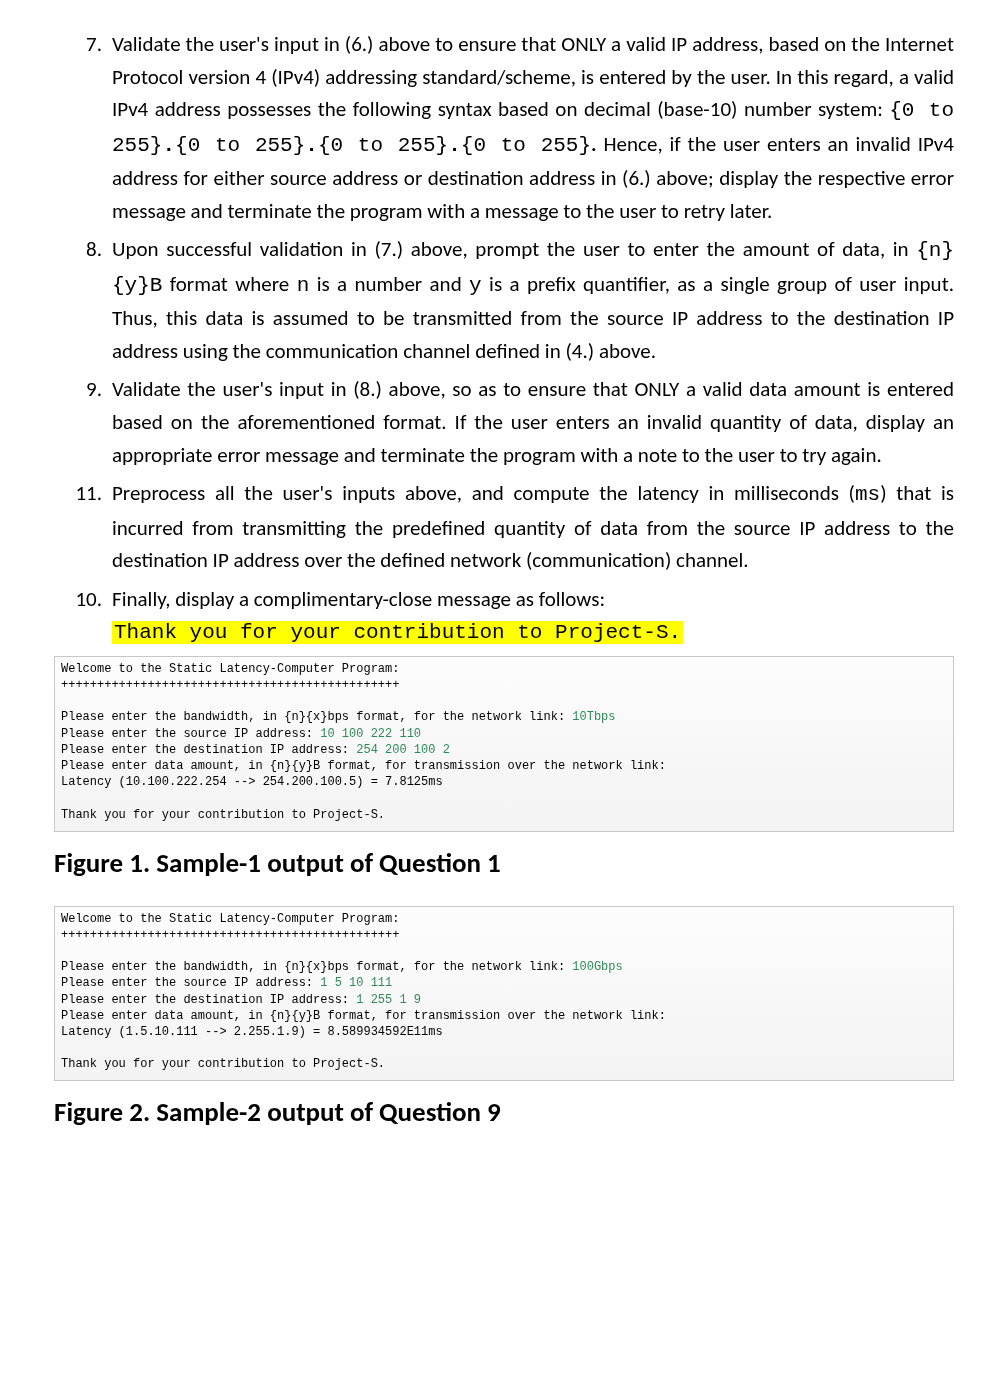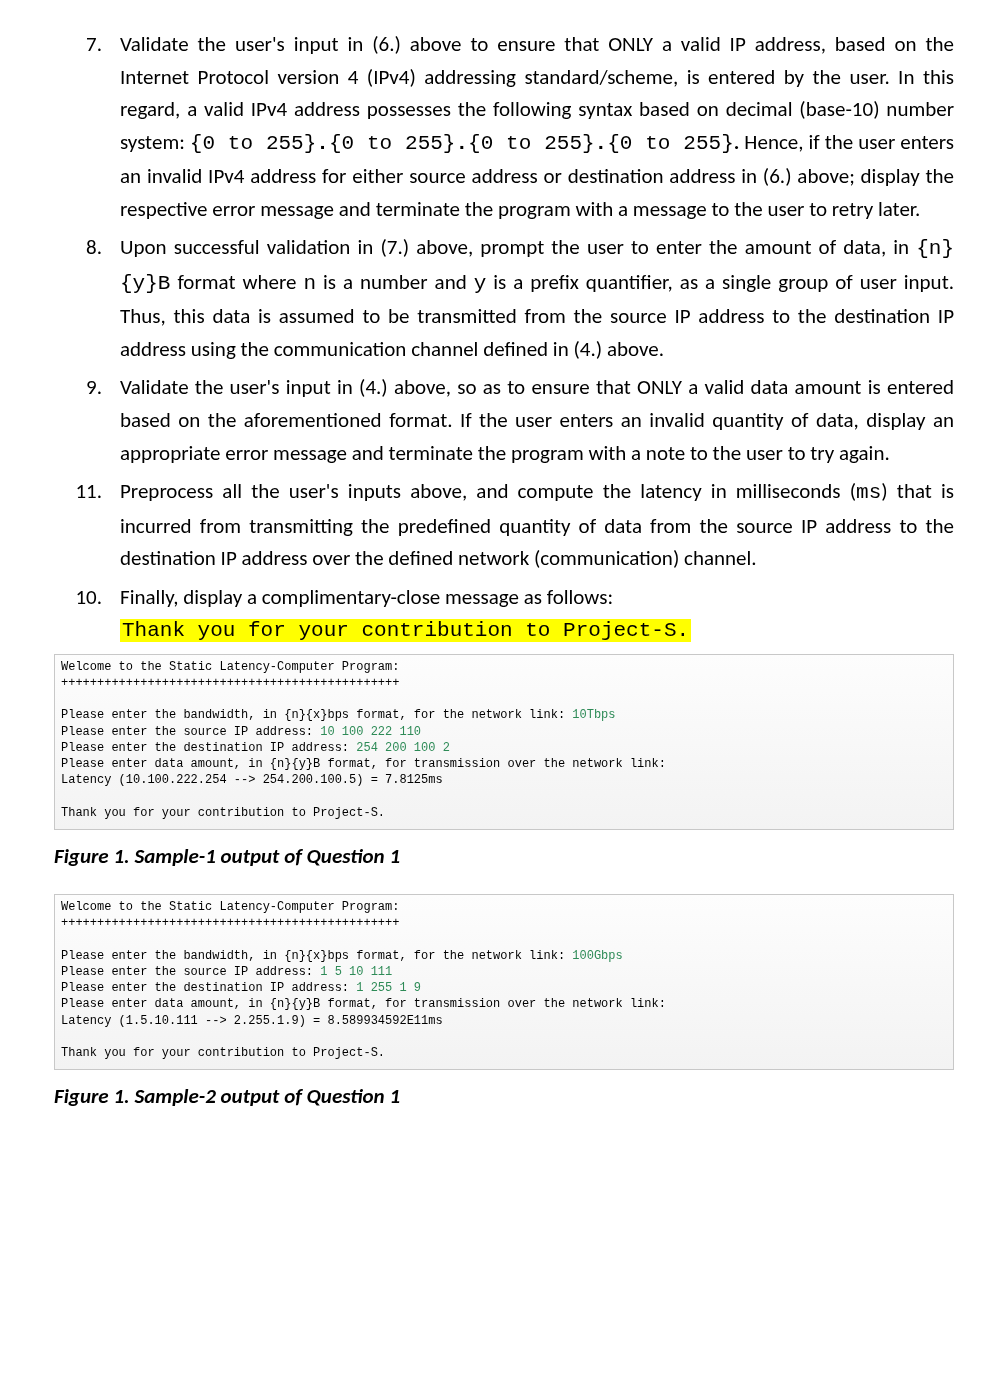--- a/index.html
+++ b/index.html
@@ -28,21 +28,20 @@
     align-items: flex-start;
     margin-bottom: 6px;
   }
   .li-num {
     flex: 0 0 48px;
     text-align: right;
     padding-right: 10px;
   }
   .li-body {
     flex: 1;
-    margin-left: 8px;
   }
   .mono {
     font-family: Consolas, "Courier New", monospace;
   }
   .highlight {
     background: #ffff00;
     font-family: Consolas, "Courier New", monospace;
     font-size: 21px;
     padding: 0 2px;
   }
@@ -58,44 +57,43 @@
     line-height: 1.35;
     padding: 4px 6px 8px 6px;
     white-space: pre;
     overflow: hidden;
     color: #000000;
     margin: 6px 0 8px 0;
     text-align: left;
   }
   .code-block .u { color: #2e8b57; } 
   .fig-caption {
-    font-style: italic;
     font-weight: bold;
-    font-size: 21px;
+    font-size: 27px;
     margin: 10px 0 22px 0;
     text-align: left;
   }
 </style>
 </head>
 <body>
 
 <div class="page">
 
   <ol class="main-list" id="mainList">
       <li>
         <div class="li-num">7.</div>
         <div class="li-body">Validate the user's input in (6.) above to ensure that ONLY a valid IP address, based on the Internet Protocol version 4 (IPv4) addressing standard/scheme, is entered by the user. In this regard, a valid IPv4 address possesses the following syntax based on decimal (base-10) number system: <span class="mono">{0 to 255}<b>.</b>{0 to 255}<b>.</b>{0 to 255}<b>.</b>{0 to 255}</span><b>.</b> Hence, if the user enters an invalid IPv4 address for either source address or destination address in (6.) above; display the respective error message and terminate the program with a message to the user to retry later.</div>
       </li>
       <li>
         <div class="li-num">8.</div>
         <div class="li-body">Upon successful validation in (7.) above, prompt the user to enter the amount of data, in <span class="mono">{n}{y}B</span> format where <span class="mono">n</span> is a number and <span class="mono">y</span> is a prefix quantifier, as a single group of user input. Thus, this data is assumed to be transmitted from the source IP address to the destination IP address using the communication channel defined in (4.) above.</div>
       </li>
       <li>
         <div class="li-num">9.</div>
-        <div class="li-body">Validate the user's input in (4.) above, so as to ensure that ONLY a valid data amount is entered based on the aforementioned format. If the user enters an invalid quantity of data, display an appropriate error message and terminate the program with a note to the user to try again.</div>
+        <div class="li-body">Validate the user's input in (8.) above, so as to ensure that ONLY a valid data amount is entered based on the aforementioned format. If the user enters an invalid quantity of data, display an appropriate error message and terminate the program with a note to the user to try again.</div>
       </li>
       <li>
         <div class="li-num">11.</div>
         <div class="li-body">Preprocess all the user's inputs above, and compute the latency in milliseconds (<span class="mono">ms</span>) that is incurred from transmitting the predefined quantity of data from the source IP address to the destination IP address over the defined network (communication) channel.</div>
       </li>
       <li>
         <div class="li-num">10.</div>
         <div class="li-body">Finally, display a complimentary-close message as follows:<br><span class="highlight">Thank you for your contribution to Project-S.</span></div>
       </li>
     </ol>
@@ -116,15 +114,15 @@
   <div class="code-block" id="code2">Welcome to the Static Latency-Computer Program:
 +++++++++++++++++++++++++++++++++++++++++++++++
 
 Please enter the bandwidth, in {n}{x}bps format, for the network link: <span class="u">100Gbps</span>
 Please enter the source IP address: <span class="u">1 5 10 111</span>
 Please enter the destination IP address: <span class="u">1 255 1 9</span>
 Please enter data amount, in {n}{y}B format, for transmission over the network link: 
 Latency (1.5.10.111 --&gt; 2.255.1.9) = 8.589934592E11ms
 
 Thank you for your contribution to Project-S.</div>
-  <div class="fig-caption">Figure 1. Sample-2 output of Question 1</div>
+  <div class="fig-caption">Figure 2. Sample-2 output of Question 9</div>
 
 </div>
 
 </body></html>

